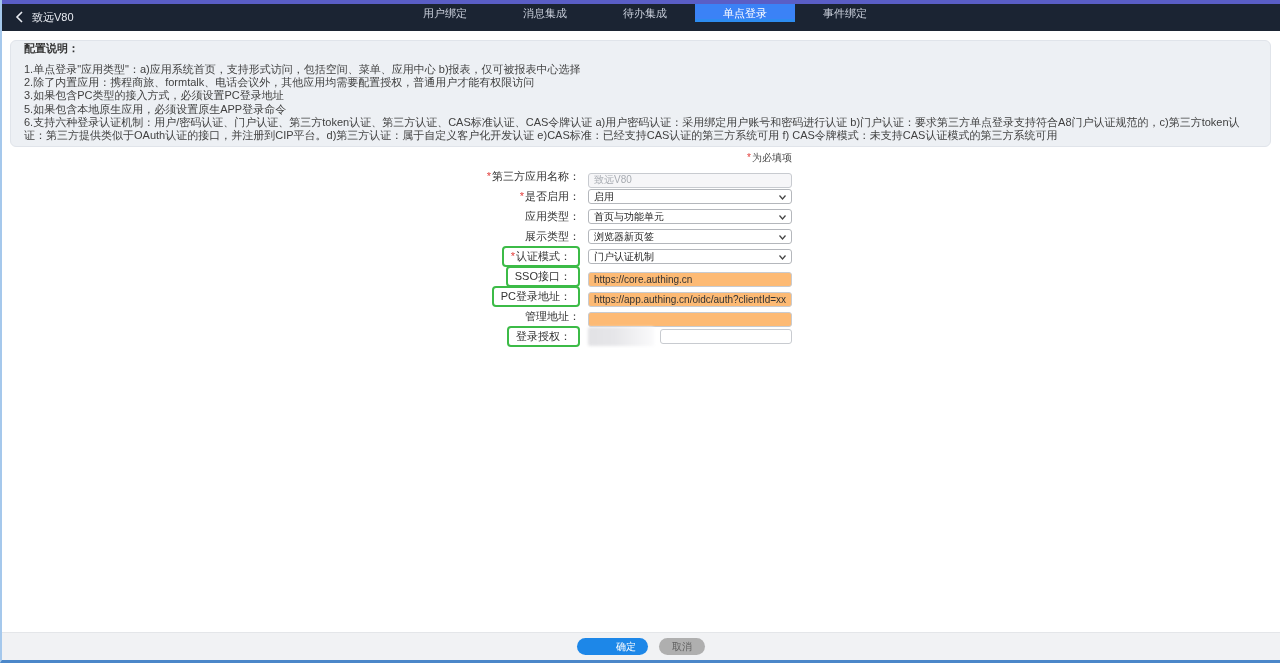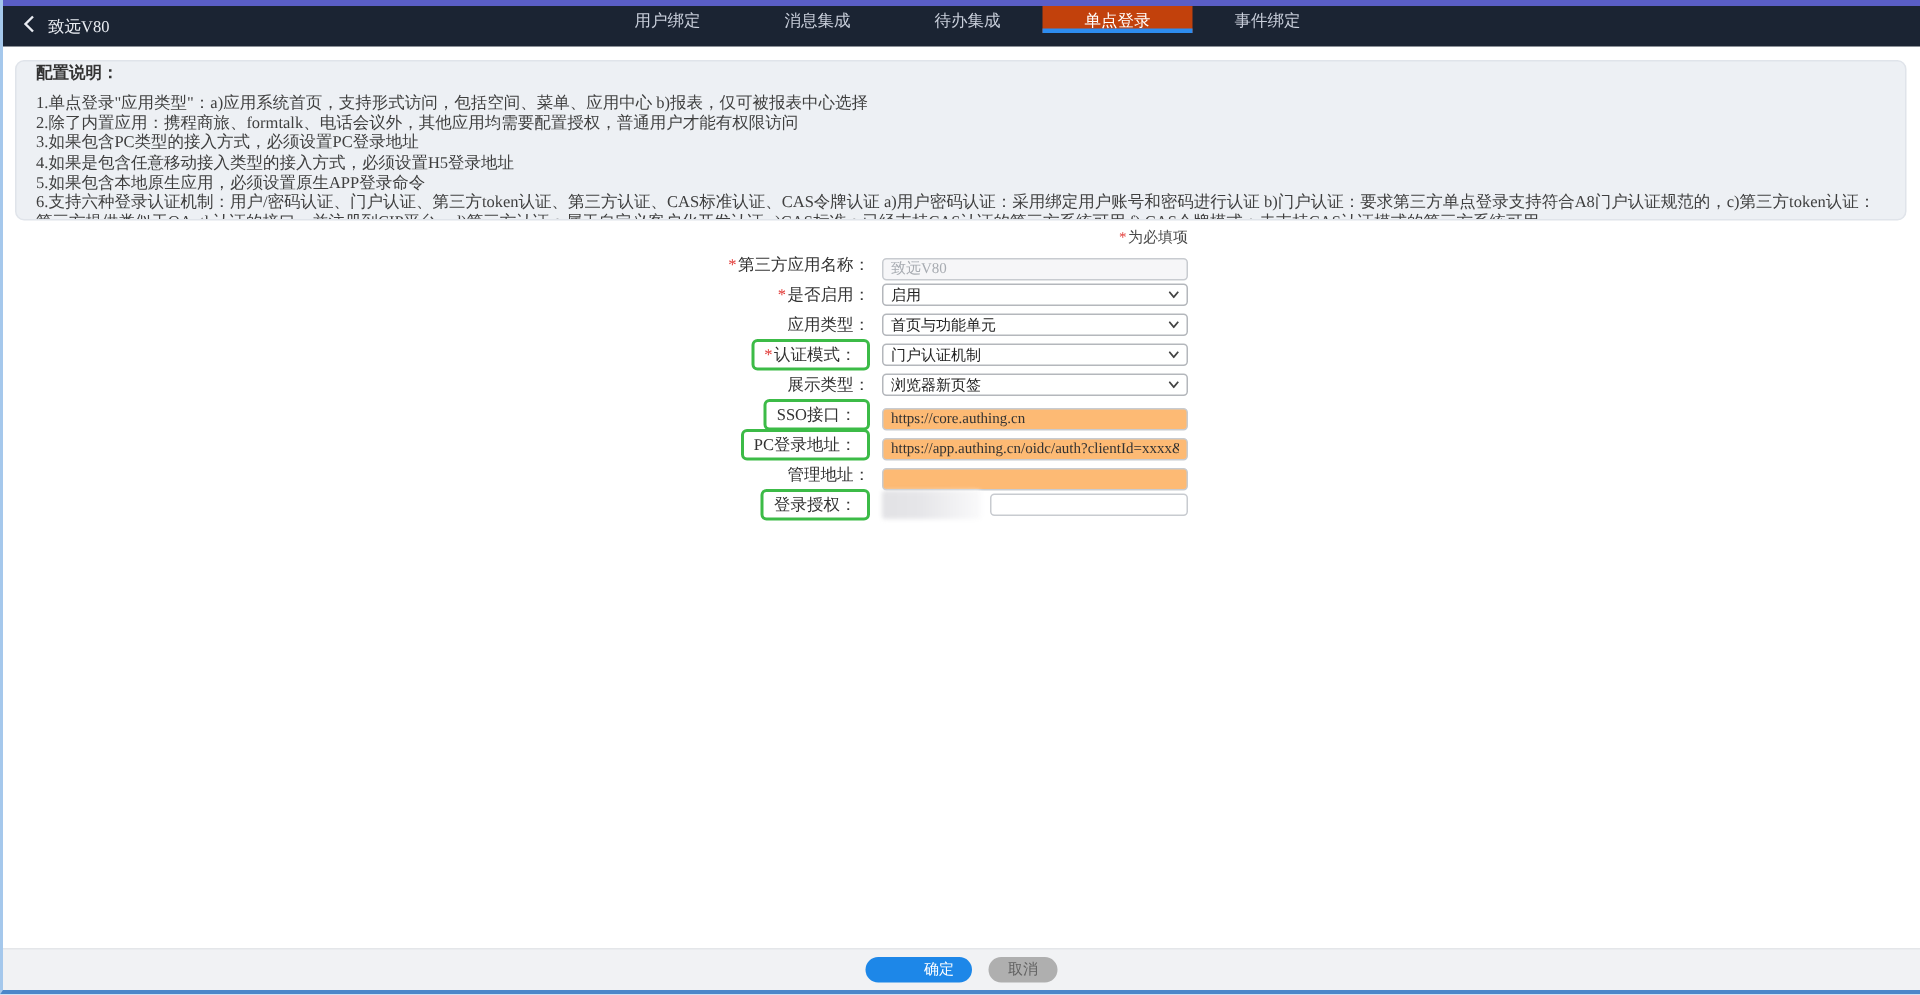--- a/index.html
+++ b/index.html
@@ -1,30 +1,30 @@
 <!DOCTYPE html>
 <html><head>
 <meta charset="utf-8">
 <style>
   html,body{margin:0;padding:0;background:#ffffff;}
   .window{
     position:relative;width:1280px;height:663px;box-sizing:border-box;
     background:#fff;overflow:hidden;
     border-left:2px solid #a5c8ec;border-bottom:3px solid #4b87c9;
-    font-family:Liberation Serif, serif;
+    font-family:Liberation Sans, sans-serif;
   }
   
   .top-strip{height:4px;background:#5a5ec6;}
   
   .header{position:relative;height:27px;background:#1b2433;display:flex;align-items:center;}
   .back{display:flex;align-items:center;gap:9px;margin-left:13px;color:#e9ecf2;font-size:11px;cursor:pointer;}
   .tabs{position:absolute;left:393px;top:0;height:18px;display:flex;}
   .tab{position:relative;width:100px;display:flex;align-items:center;justify-content:center;
        font-size:11px;color:#c9cfdb;cursor:pointer;}
-  .tab.active{background:#c2410c;color:#ffffff;}
+  .tab.active{background:#3b82f6;color:#ffffff;}
   .tab.active::after{content:"";position:absolute;left:0;right:0;bottom:0;height:3px;background:#2d8cf0;}
   
   .card{position:absolute;left:8px;right:9px;top:40px;height:107px;box-sizing:border-box;
         background:#edf0f4;border:1px solid #e0e4ea;border-radius:6px;padding:0 13px;overflow:hidden;}
   .card-title{font-size:11px;font-weight:bold;color:#333;margin-bottom:7px;}
   .iline{font-size:11px;color:#3f3f3f;line-height:13.2px;}
   
   .form{position:absolute;left:0;top:151px;width:790px;}
   .req-note{text-align:right;font-size:10px;color:#4a4a4a;height:13px;margin-bottom:5px;}
   .req-star{color:#e23c39;margin-right:1px;}
@@ -77,21 +77,20 @@
         <div class="tab">事件绑定</div>
       </div>
   </div>
 
   <div class="card">
     <div class="card-title">配置说明：</div>
     <div id="instr-lines">
         <div class="iline">1.单点登录"应用类型"：a)应用系统首页，支持形式访问，包括空间、菜单、应用中心 b)报表，仅可被报表中心选择</div>
         <div class="iline">2.除了内置应用：携程商旅、formtalk、电话会议外，其他应用均需要配置授权，普通用户才能有权限访问</div>
         <div class="iline">3.如果包含PC类型的接入方式，必须设置PC登录地址</div>
-        <div class="iline">4.如果是包含任意移动接入类型的接入方式，必须设置H5登录地址</div>
         <div class="iline">5.如果包含本地原生应用，必须设置原生APP登录命令</div>
         <div class="iline">6.支持六种登录认证机制：用户/密码认证、门户认证、第三方token认证、第三方认证、CAS标准认证、CAS令牌认证 a)用户密码认证：采用绑定用户账号和密码进行认证 b)门户认证：要求第三方单点登录支持符合A8门户认证规范的，c)第三方token认证：第三方提供类似于OAuth认证的接口，并注册到CIP平台。d)第三方认证：属于自定义客户化开发认证 e)CAS标准：已经支持CAS认证的第三方系统可用 f) CAS令牌模式：未支持CAS认证模式的第三方系统可用</div>
       </div>
   </div>
 
   <div class="form" id="form">
     <div class="req-note"><span class="req-star">*</span><span>为必填项</span></div>
     <div id="rows">
         <div class="frow">
           <div class="flabel"><span class="lblbox"><span class="req-star">*</span>第三方应用名称：</span></div>
@@ -113,35 +112,35 @@
           <div class="fctrl">
             <div class="sel">
               <span class="sel-val">首页与功能单元</span>
               <span><svg width="7" height="5" viewBox="0 0 7 5">
                   <polyline points="0.5,0.5 3.5,4 6.5,0.5" fill="none" stroke="#444" stroke-width="1.2"></polyline>
                 </svg></span>
             </div>
           </div>
         </div>
         <div class="frow">
-          <div class="flabel"><span class="lblbox hl"><span class="req-star">*</span>认证模式：</span></div>
+          <div class="flabel"><span class="lblbox">展示类型：</span></div>
           <div class="fctrl">
             <div class="sel">
-              <span class="sel-val">门户认证机制</span>
+              <span class="sel-val">浏览器新页签</span>
               <span><svg width="7" height="5" viewBox="0 0 7 5">
                   <polyline points="0.5,0.5 3.5,4 6.5,0.5" fill="none" stroke="#444" stroke-width="1.2"></polyline>
                 </svg></span>
             </div>
           </div>
         </div>
         <div class="frow">
-          <div class="flabel"><span class="lblbox">展示类型：</span></div>
+          <div class="flabel"><span class="lblbox hl"><span class="req-star">*</span>认证模式：</span></div>
           <div class="fctrl">
             <div class="sel">
-              <span class="sel-val">浏览器新页签</span>
+              <span class="sel-val">门户认证机制</span>
               <span><svg width="7" height="5" viewBox="0 0 7 5">
                   <polyline points="0.5,0.5 3.5,4 6.5,0.5" fill="none" stroke="#444" stroke-width="1.2"></polyline>
                 </svg></span>
             </div>
           </div>
         </div>
         <div class="frow">
           <div class="flabel"><span class="lblbox hl">SSO接口：</span></div>
           <div class="fctrl"><input type="text" class="fin" value="https://core.authing.cn" style=""></div>
         </div>

